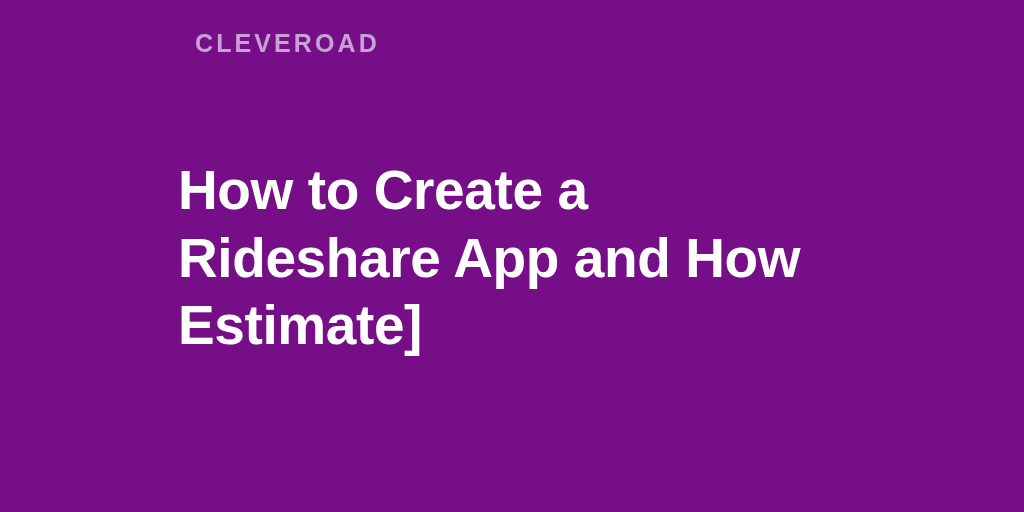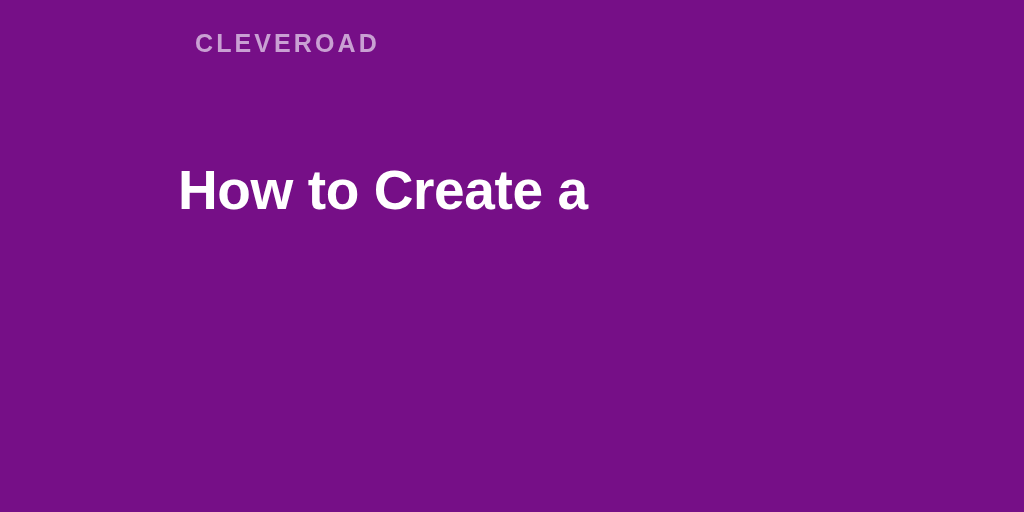--- a/index.html
+++ b/index.html
@@ -61,15 +61,17 @@
 </style>
 </head>
 <body>
 
 <div class="banner">
 
   <div class="brand-logo">CLEVEROAD</div>
 
   <h1 class="headline">
     <span class="headline-line">How to Create a</span>
+    <span class="headline-line">Rideshare App and How</span>
+    <span class="headline-line">Estimate]</span>
   </h1>
 
 </div>
 
 </body></html>

